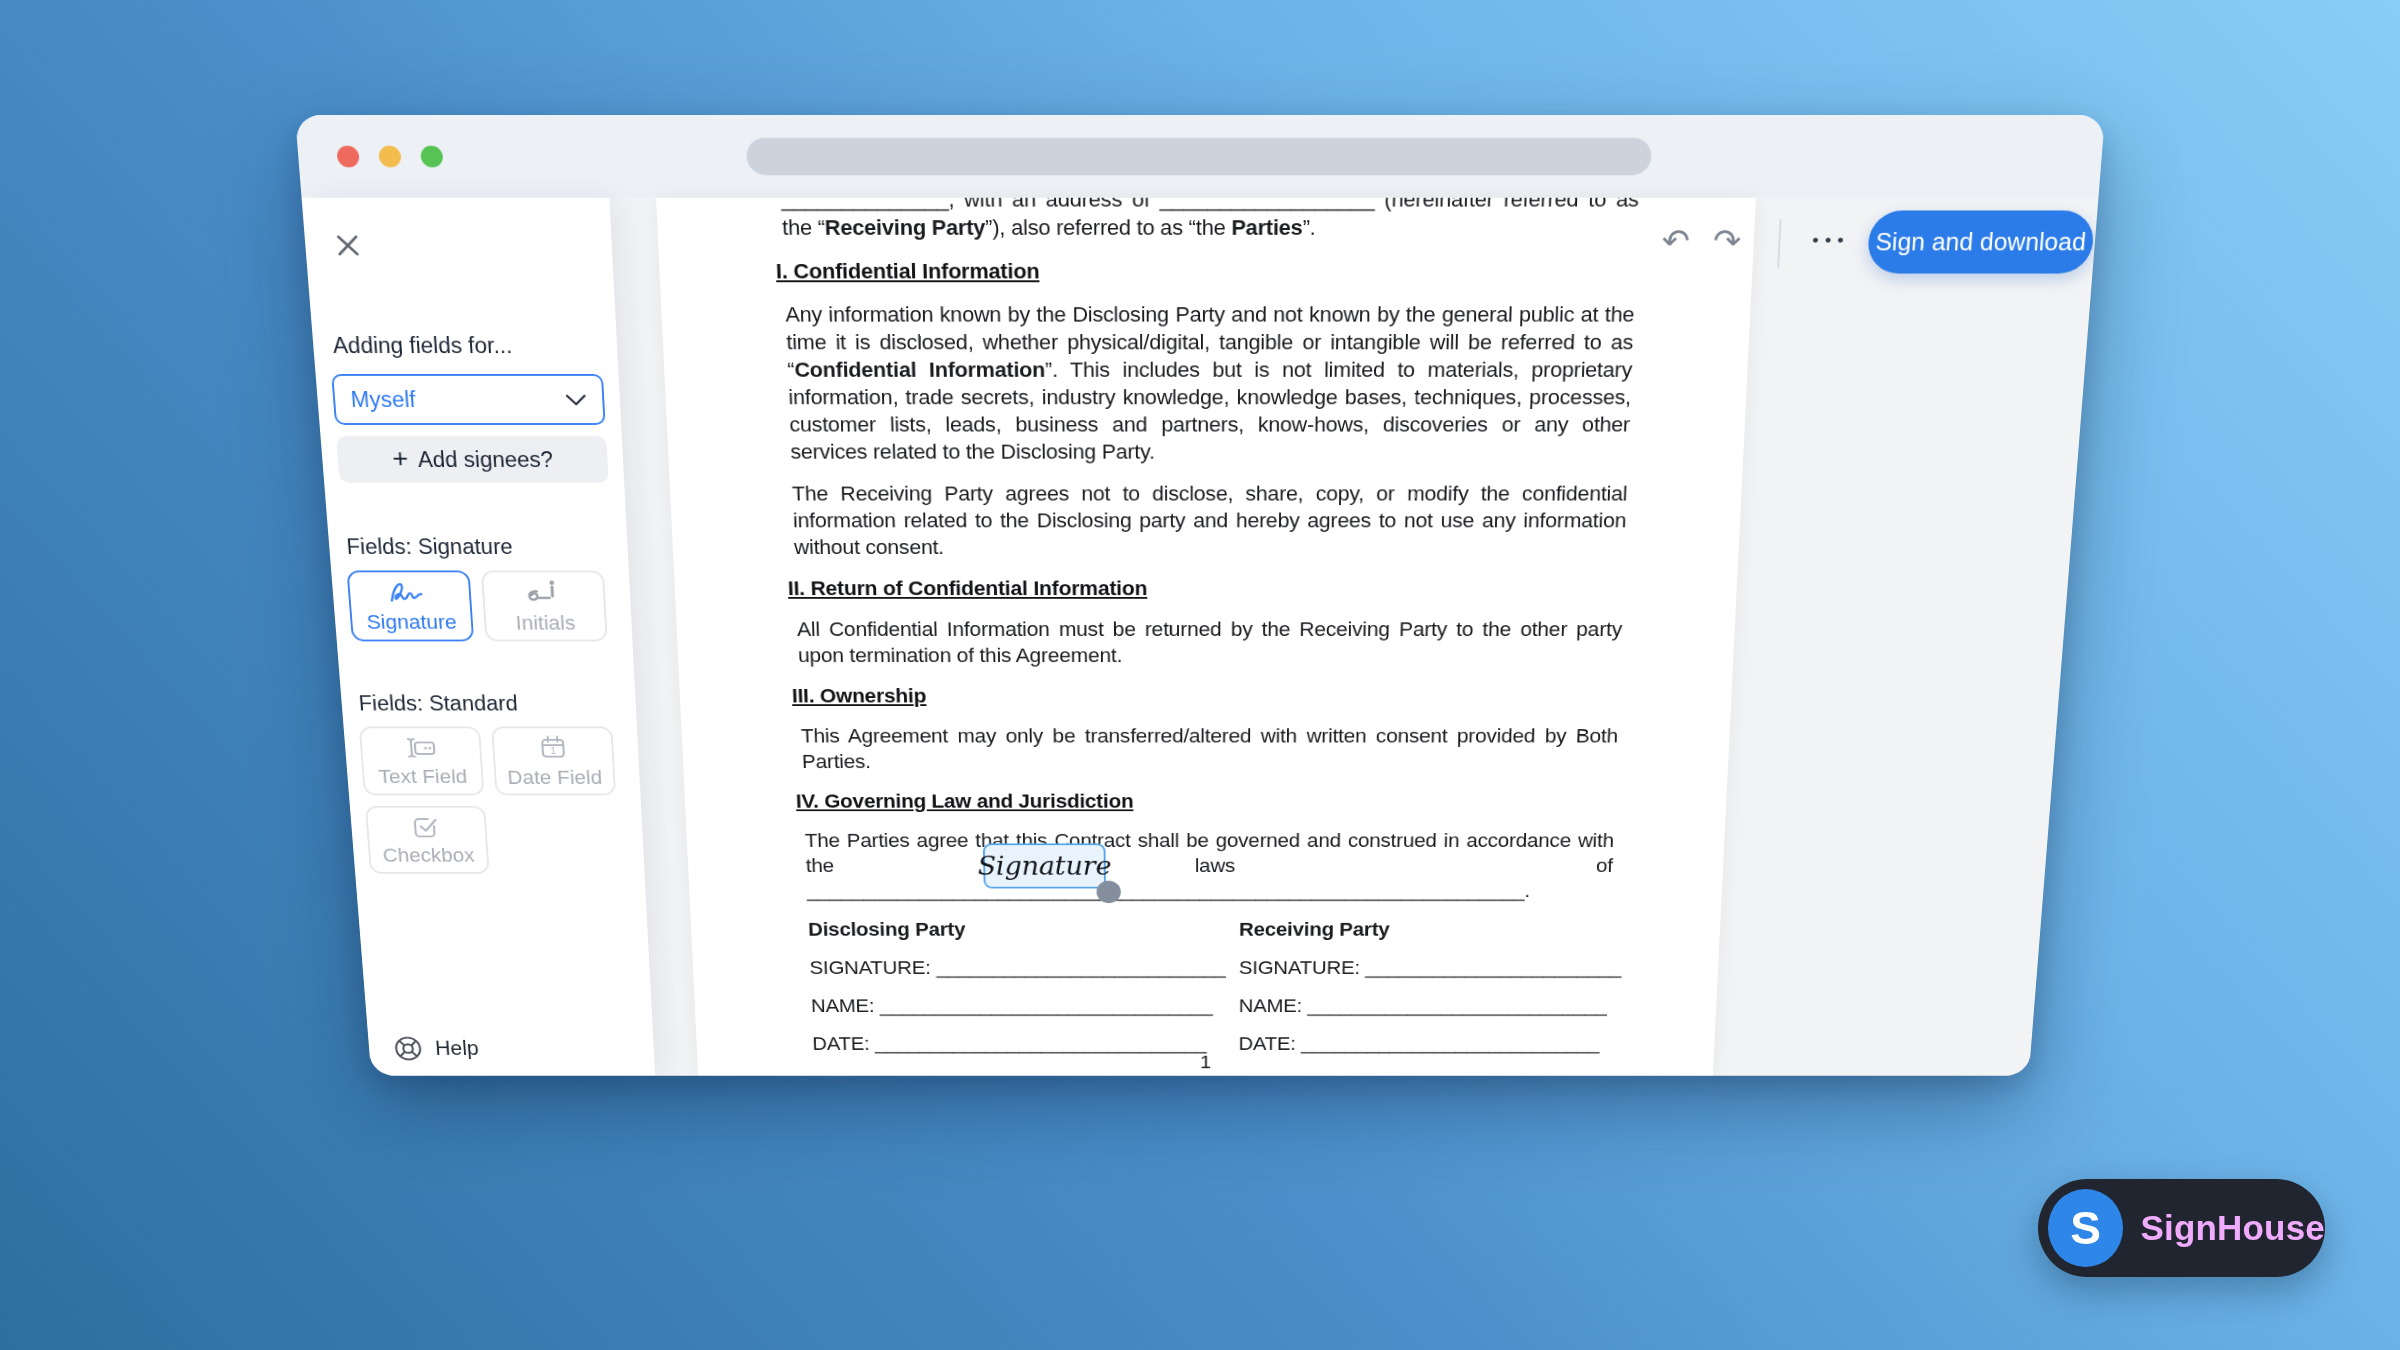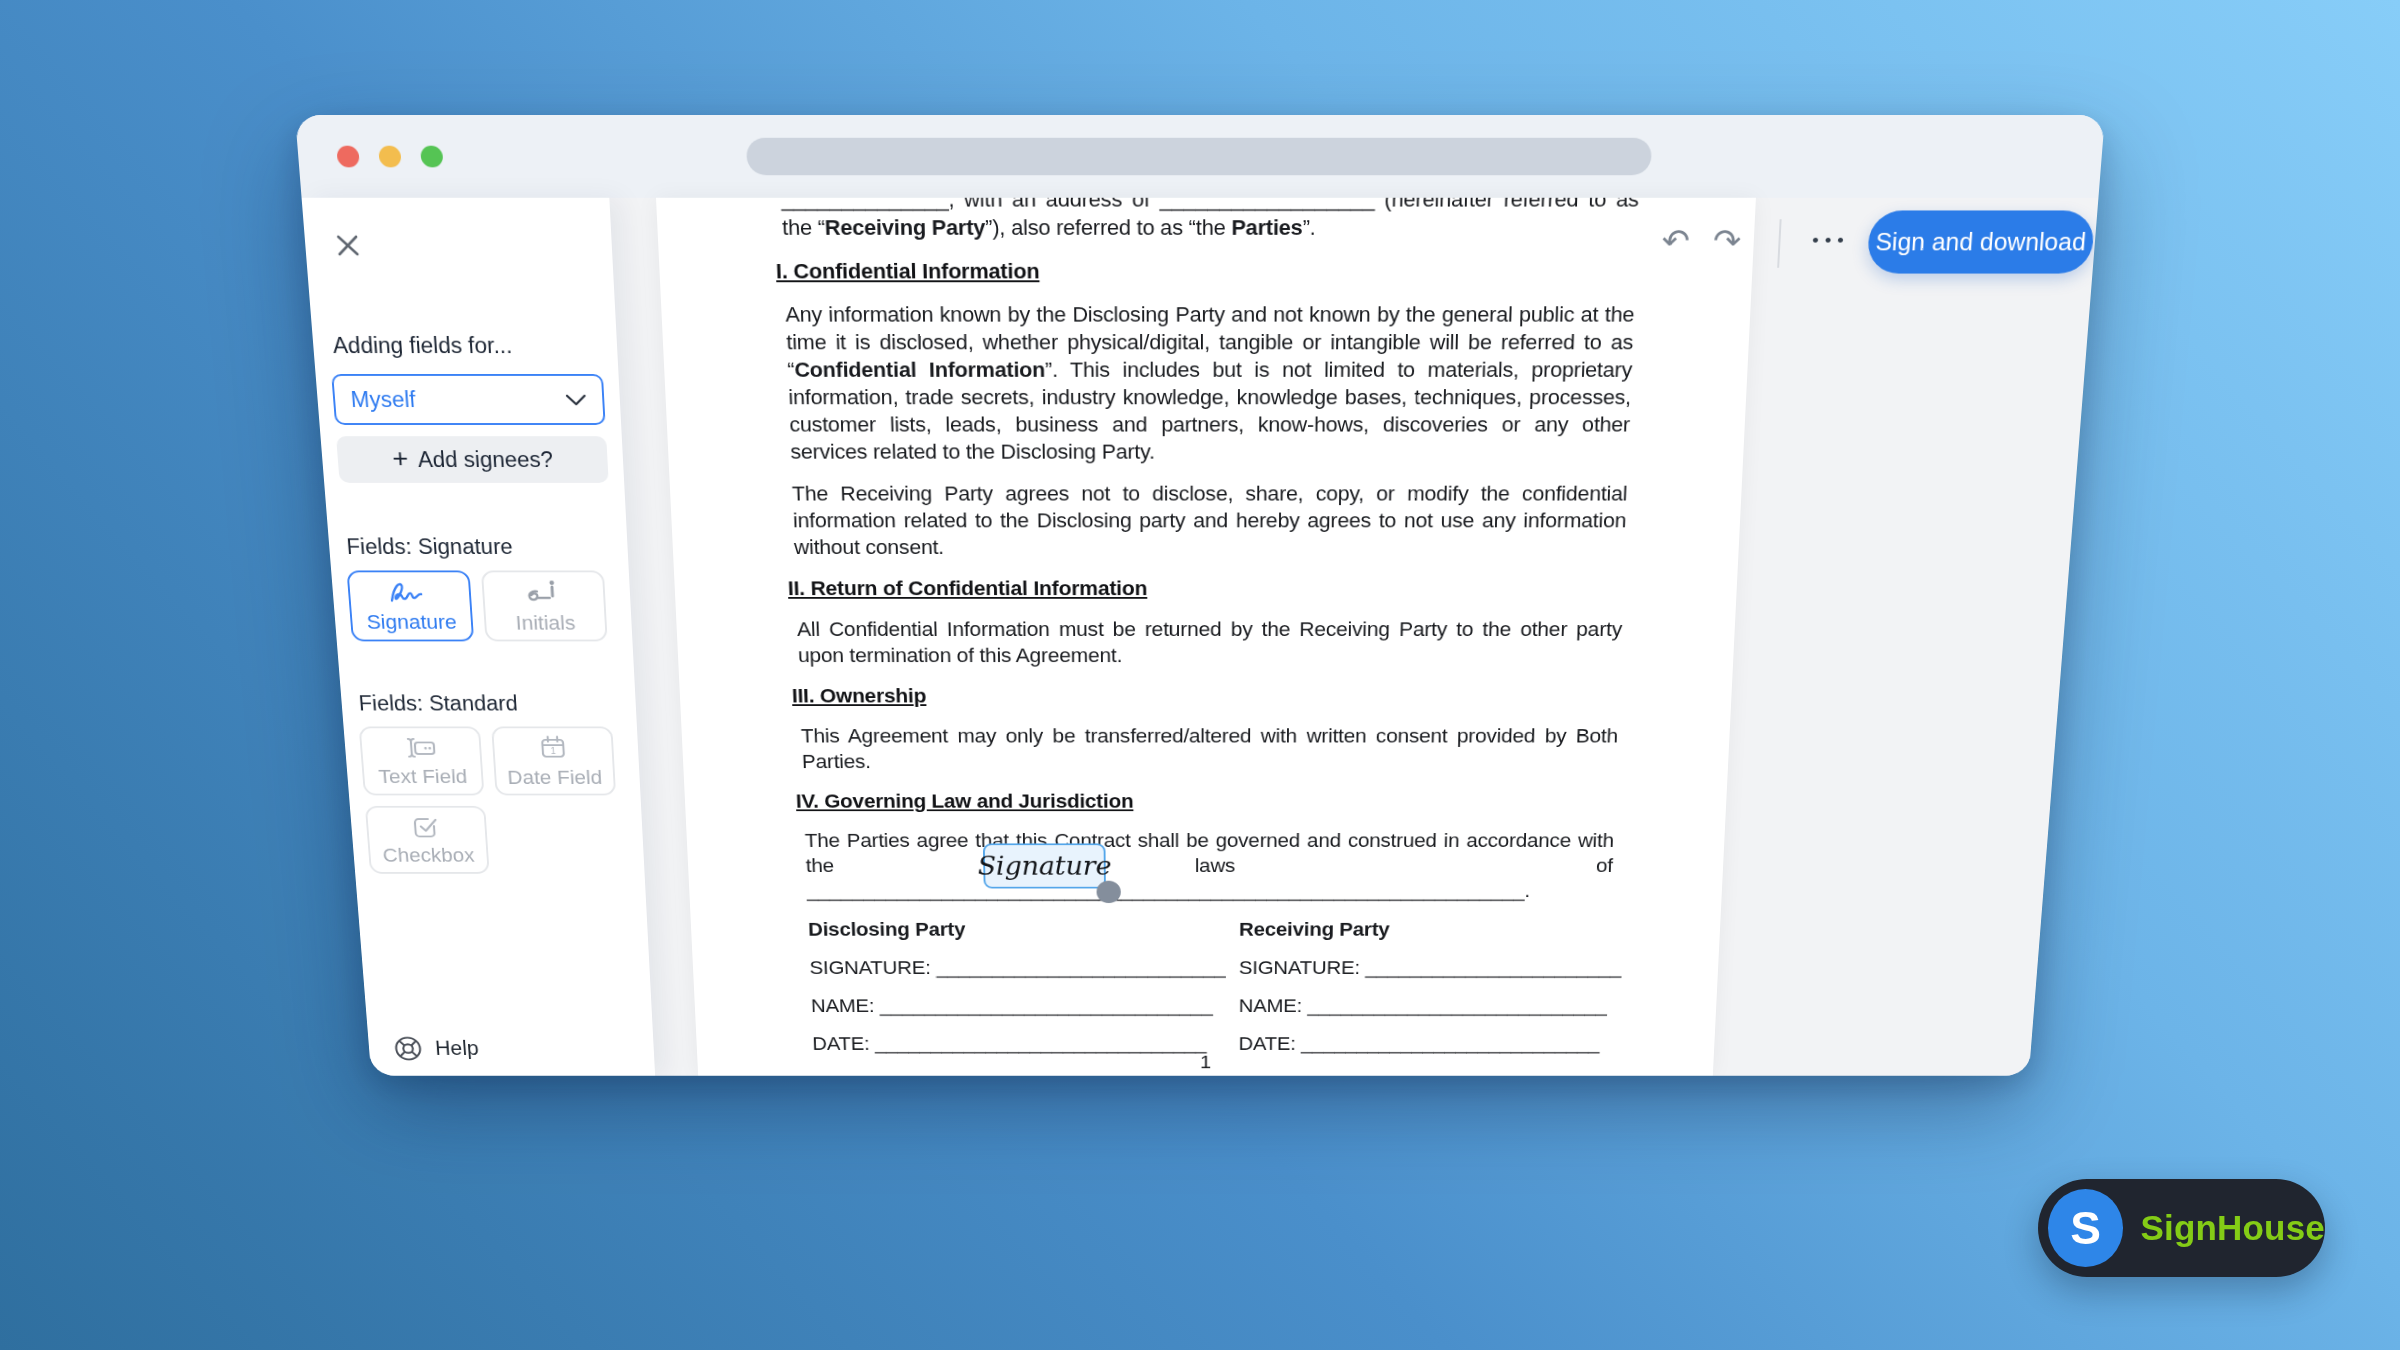--- a/index.html
+++ b/index.html
@@ -88,21 +88,21 @@
     box-shadow:0 6px 16px rgba(27,96,196,.25);
   }
   
   .badge{
     position:absolute; left:2038px; top:1179px; width:287px; height:98px; border-radius:49px;
     background:#20252f; display:flex; align-items:center; gap:17px; padding-left:10px; box-sizing:border-box;
     box-shadow:0 14px 34px rgba(10,25,50,.3);
   }
   .badge-circle{width:78px; height:78px; border-radius:50%; background:#2e86e8; display:flex; align-items:center; justify-content:center;
     color:#fff; font-size:46px; font-weight:700;}
-  .badge-name{color:#84cc16; font-size:35px; font-weight:600; letter-spacing:.2px;}
+  .badge-name{color:#f0abfc; font-size:35px; font-weight:600; letter-spacing:.2px;}
   svg{display:block;}
 </style>
 </head>
 <body>
 
 <div class="stage">
 
   <div class="window">
 
     <div class="titlebar">

